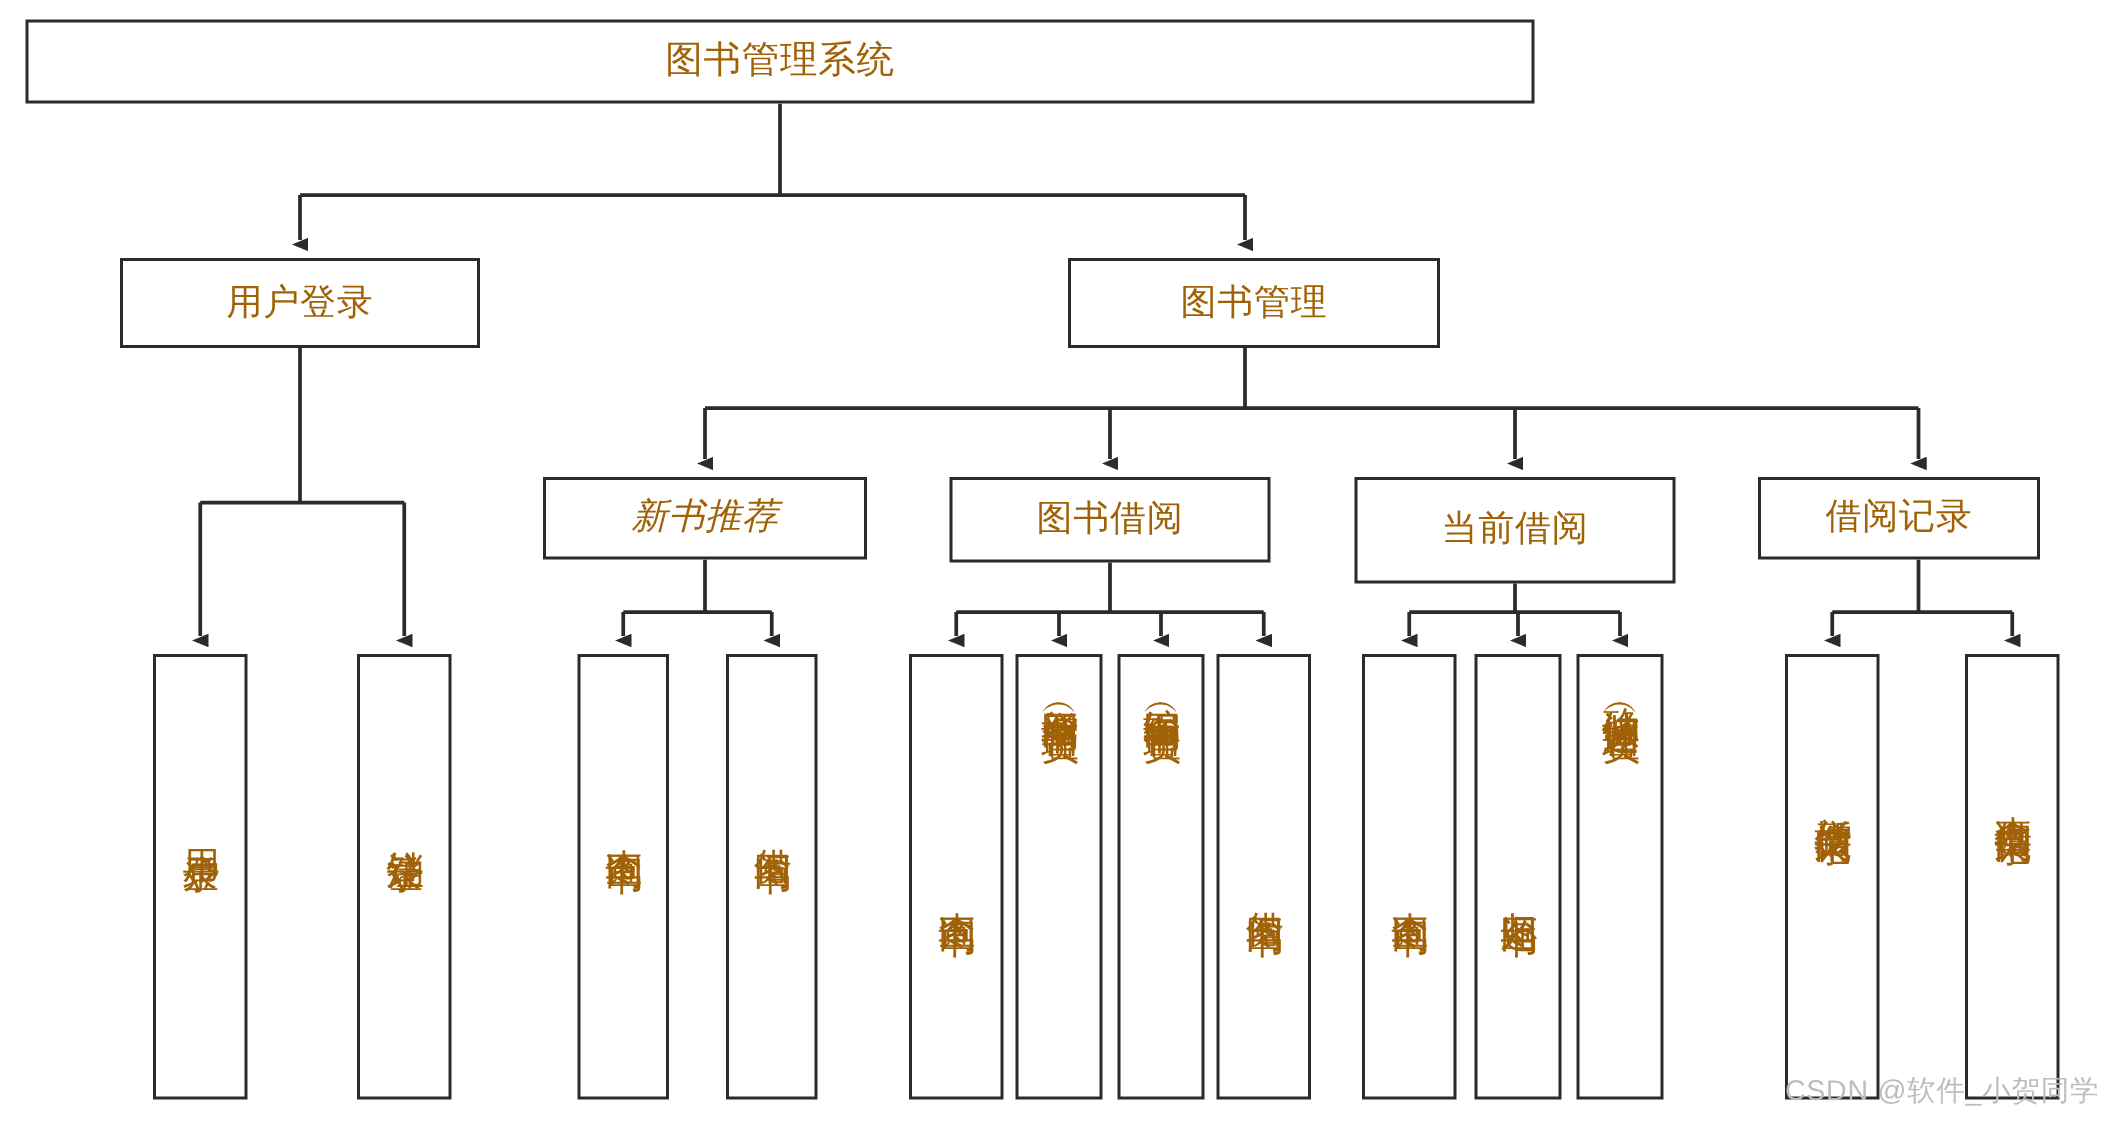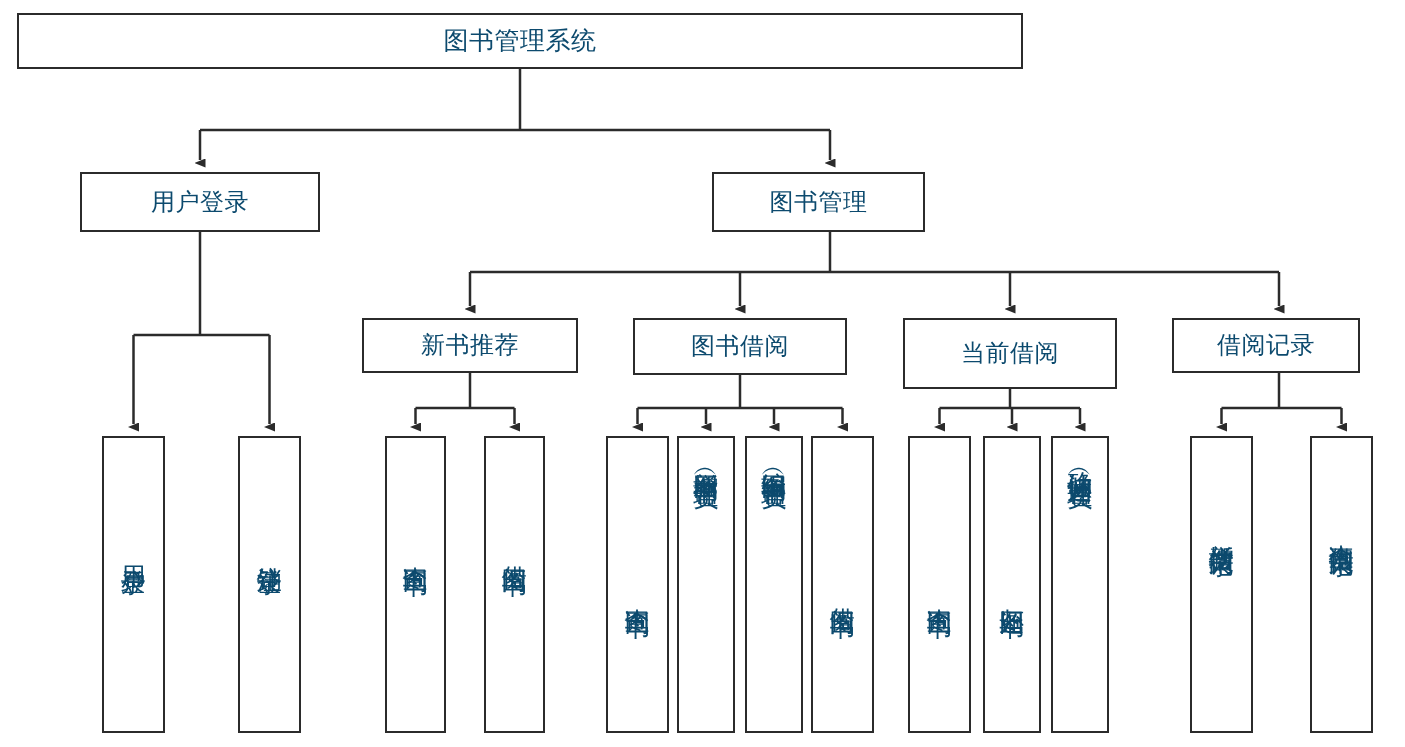--- a/index.html
+++ b/index.html
@@ -26,21 +26,21 @@
     pointer-events: none;
   }
   .node {
     position: absolute;
     box-sizing: border-box;
     border: 2.5px solid #2b2b2b;
     background: #ffffff;
     display: flex;
     align-items: center;
     justify-content: center;
-    color: #0c4a6e;
+    color: #a16207;
   }
   .node .lbl {
     display: block;
     text-align: center;
     line-height: 1.18;
     letter-spacing: 0.5px;
   }
   .node.horiz .lbl {
     writing-mode: horizontal-tb;
     font-size: 24px;
@@ -119,24 +119,24 @@
       </g>
   </svg>
 
   <div id="node-layer">
       <div class="node horiz root" style="left: 17px; top: 13px; width: 1006px; height: 56px;">
         <span class="lbl">图书管理系统</span>
       </div>
       <div class="node horiz" style="left: 80px; top: 172px; width: 240px; height: 60px;">
         <span class="lbl">用户登录</span>
       </div>
-      <div class="node horiz" style="left: 712px; top: 172px; width: 213px; height: 60px;">
+      <div class="node horiz" style="left: 712px; top: 172px; width: 248px; height: 60px;">
         <span class="lbl">图书管理</span>
       </div>
-      <div class="node horiz" style="left: 362px; top: 318px; width: 216px; height: 55px;">
+      <div class="node horiz" style="left: 362px; top: 318px; width: 216px; height: 55px; font-style: italic;">
         <span class="lbl">新书推荐</span>
       </div>
       <div class="node horiz" style="left: 633px; top: 318px; width: 214px; height: 57px;">
         <span class="lbl">图书借阅</span>
       </div>
       <div class="node horiz" style="left: 903px; top: 318px; width: 214px; height: 71px;">
         <span class="lbl">当前借阅</span>
       </div>
       <div class="node horiz" style="left: 1172px; top: 318px; width: 188px; height: 55px;">
         <span class="lbl">借阅记录</span>
@@ -175,14 +175,15 @@
         <span class="lbl">确认归还（管理员）</span>
       </div>
       <div class="node vert mid" style="left: 1190px; top: 436px; width: 63px; height: 297px;">
         <span class="lbl">新增借阅记录</span>
       </div>
       <div class="node vert mid" style="left: 1310px; top: 436px; width: 63px; height: 297px;">
         <span class="lbl">查询借阅记录</span>
       </div>
     </div>
 
+  <div class="watermark" style="left:1190px; top:714px;">CSDN @软件_小贺同学</div>
 
 </div>
 
 </body></html>

